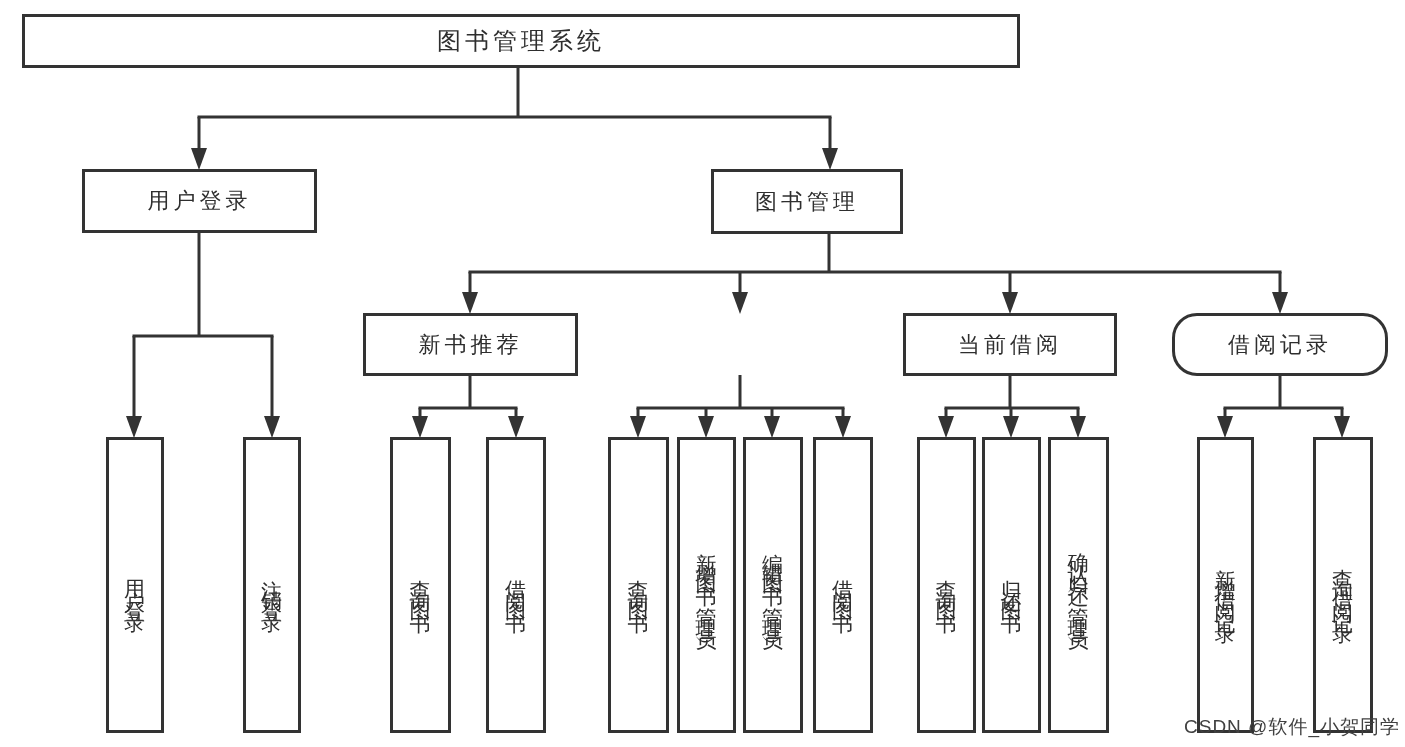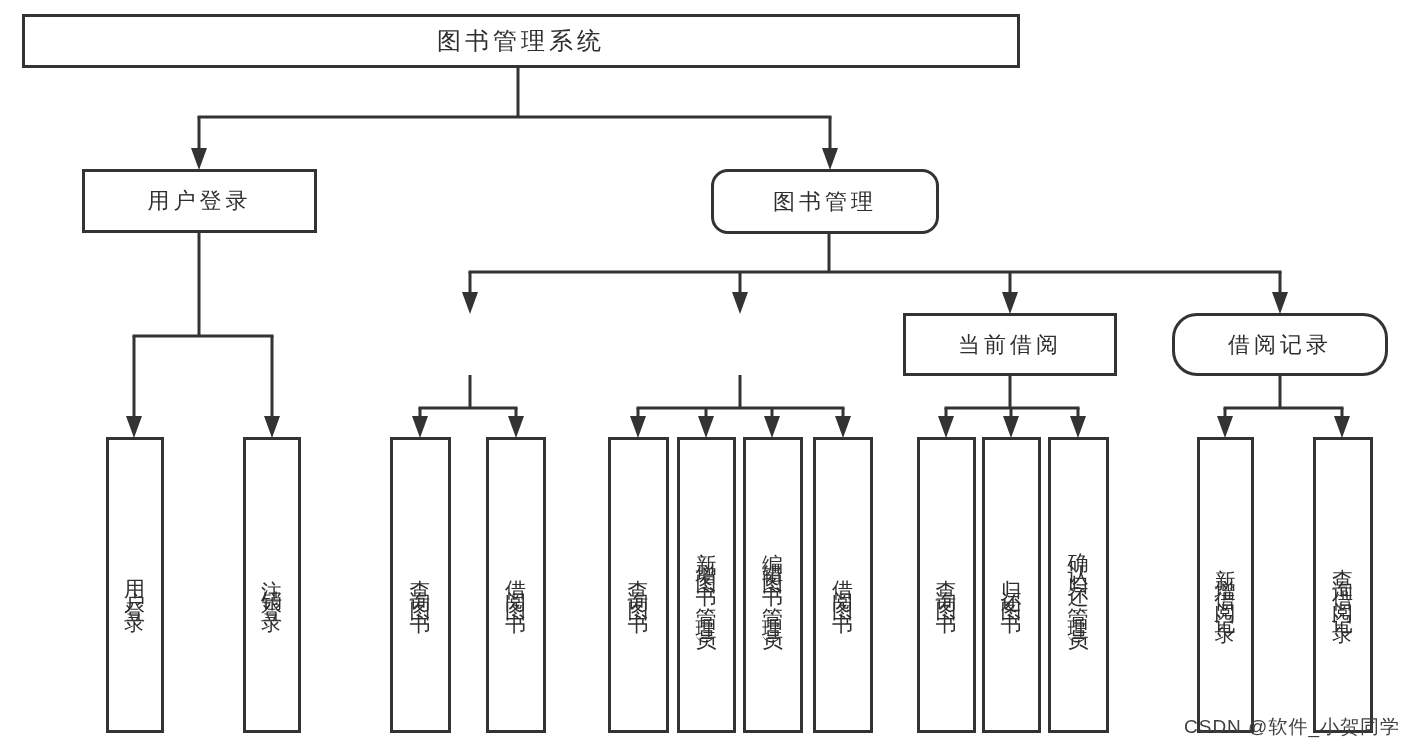--- a/index.html
+++ b/index.html
@@ -118,24 +118,27 @@
     </g>
   </svg>
 
   <div class="box lvl1" style="left:22px; top:14px; width:998px; height:54px;">
     <span>图书管理系统</span>
   </div>
 
   <div class="box lvl2" style="left:82px; top:169px; width:235px; height:64px;">
     <span>用户登录</span>
   </div>
-  <div class="box lvl2" style="left:711px; top:169px; width:228px; height:65px;border-radius:17px;">
+  <div class="box lvl2" style="left:711px; top:169px; width:192px; height:65px;">
     <span>图书管理</span>
   </div>
 
+  <div class="box lvl3" style="left:363px; top:313px; width:215px; height:63px;">
+    <span>新书推荐</span>
+  </div>
   <div class="box lvl3" style="left:903px; top:313px; width:214px; height:63px;">
     <span>当前借阅</span>
   </div>
   <div class="box lvl3" style="left:1172px; top:313px; width:216px; height:63px;border-radius:25px;">
     <span>借阅记录</span>
   </div>
 
   <div class="box vbox" style="left:106px; top:437px; width:58px; height:296px;">
     <span>用户登录</span>
   </div>

